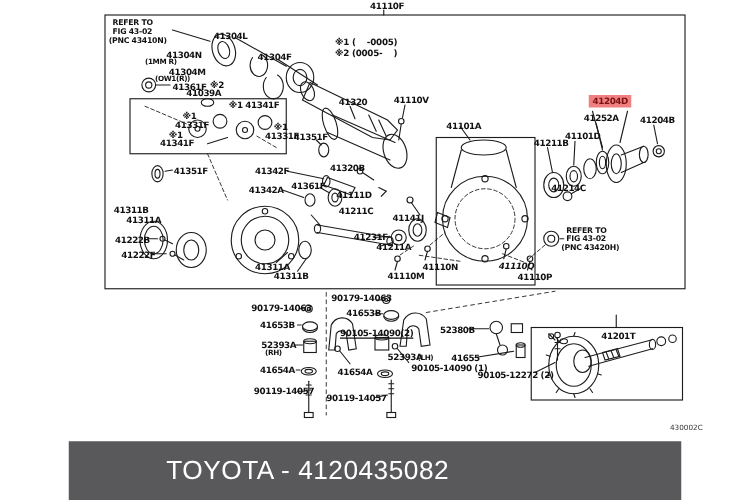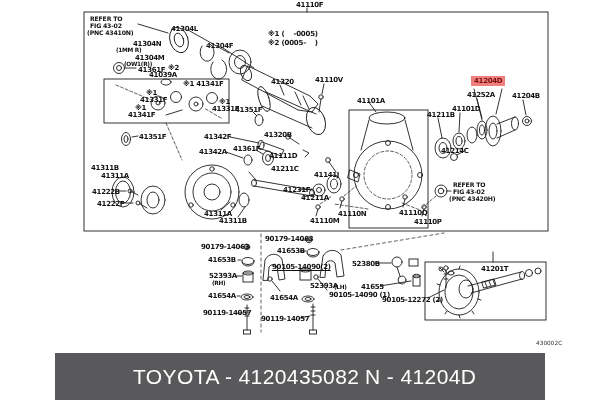--- a/index.html
+++ b/index.html
@@ -312,21 +312,21 @@
       <span class="lbl part" style="left: 411px; top: 111px;">41211B</span>
       <span class="lbl part" style="left: 436px; top: 105px;">41101D</span>
       <span class="lbl part" style="left: 425px; top: 147px;">41214C</span>
       <span class="lbl part" style="left: 451px; top: 91px;">41252A</span>
       <span class="lbl part" style="left: 496px; top: 92px;">41204B</span>
       <span class="lbl refer" style="left: 437px; top: 181px;">REFER TO</span>
       <span class="lbl refer" style="left: 437px; top: 188px;">FIG 43-02</span>
       <span class="lbl refer" style="left: 433px; top: 195px;">(PNC 43420H)</span>
       <span class="lbl part" style="left: 294px; top: 217px;">41110M</span>
       <span class="lbl part" style="left: 322px; top: 210px;">41110N</span>
-      <span class="lbl part" style="left: 383px; top: 209px;">41110Q</span>
+      <span class="lbl part" style="left: 383px; top: 209px; font-style: italic;">41110Q</span>
       <span class="lbl part" style="left: 398px; top: 218px;">41110P</span>
       <span class="lbl part" style="left: 185px; top: 243px;">90179-14063</span>
       <span class="lbl part" style="left: 192px; top: 256px;">41653B</span>
       <span class="lbl part" style="left: 193px; top: 272px;">52393A</span>
       <span class="lbl sub" style="left: 196px; top: 280px;">(RH)</span>
       <span class="lbl part" style="left: 192px; top: 292px;">41654A</span>
       <span class="lbl part" style="left: 187px; top: 309px;">90119-14057</span>
       <span class="lbl part" style="left: 249px; top: 235px;">90179-14063</span>
       <span class="lbl part" style="left: 261px; top: 247px;">41653B</span>
       <span class="lbl part" style="left: 256px; top: 263px; text-decoration: underline;">90105-14090(2)</span>
@@ -340,14 +340,13 @@
       <span class="lbl part" style="left: 366px; top: 296px;">90105-12272 (2)</span>
       <span class="lbl part" style="left: 465px; top: 245px; margin-top: 20px;">41201T</span>
       <span class="lbl code" style="left: 520px; top: 340px;">430002C</span>
     </div>
 
   <span id="hl" style="left: 455px; top: 76px; background: rgb(240, 128, 128); color: rgb(122, 16, 16);">41204D</span>
 </div>
 
 <div id="bar" style="background: rgb(89, 89, 91); color: rgb(255, 255, 255);">
   <span class="l">TOYOTA - 4120435082</span>
-  <span class="r">N - 41204D</span>
 </div>
 
 </body></html>

